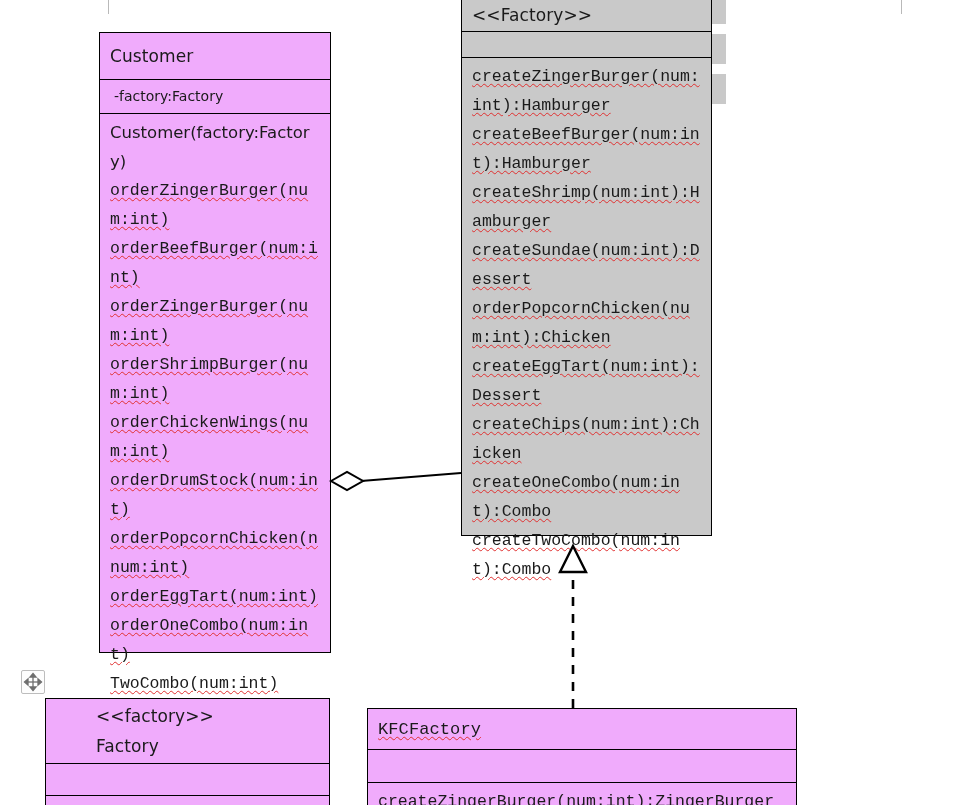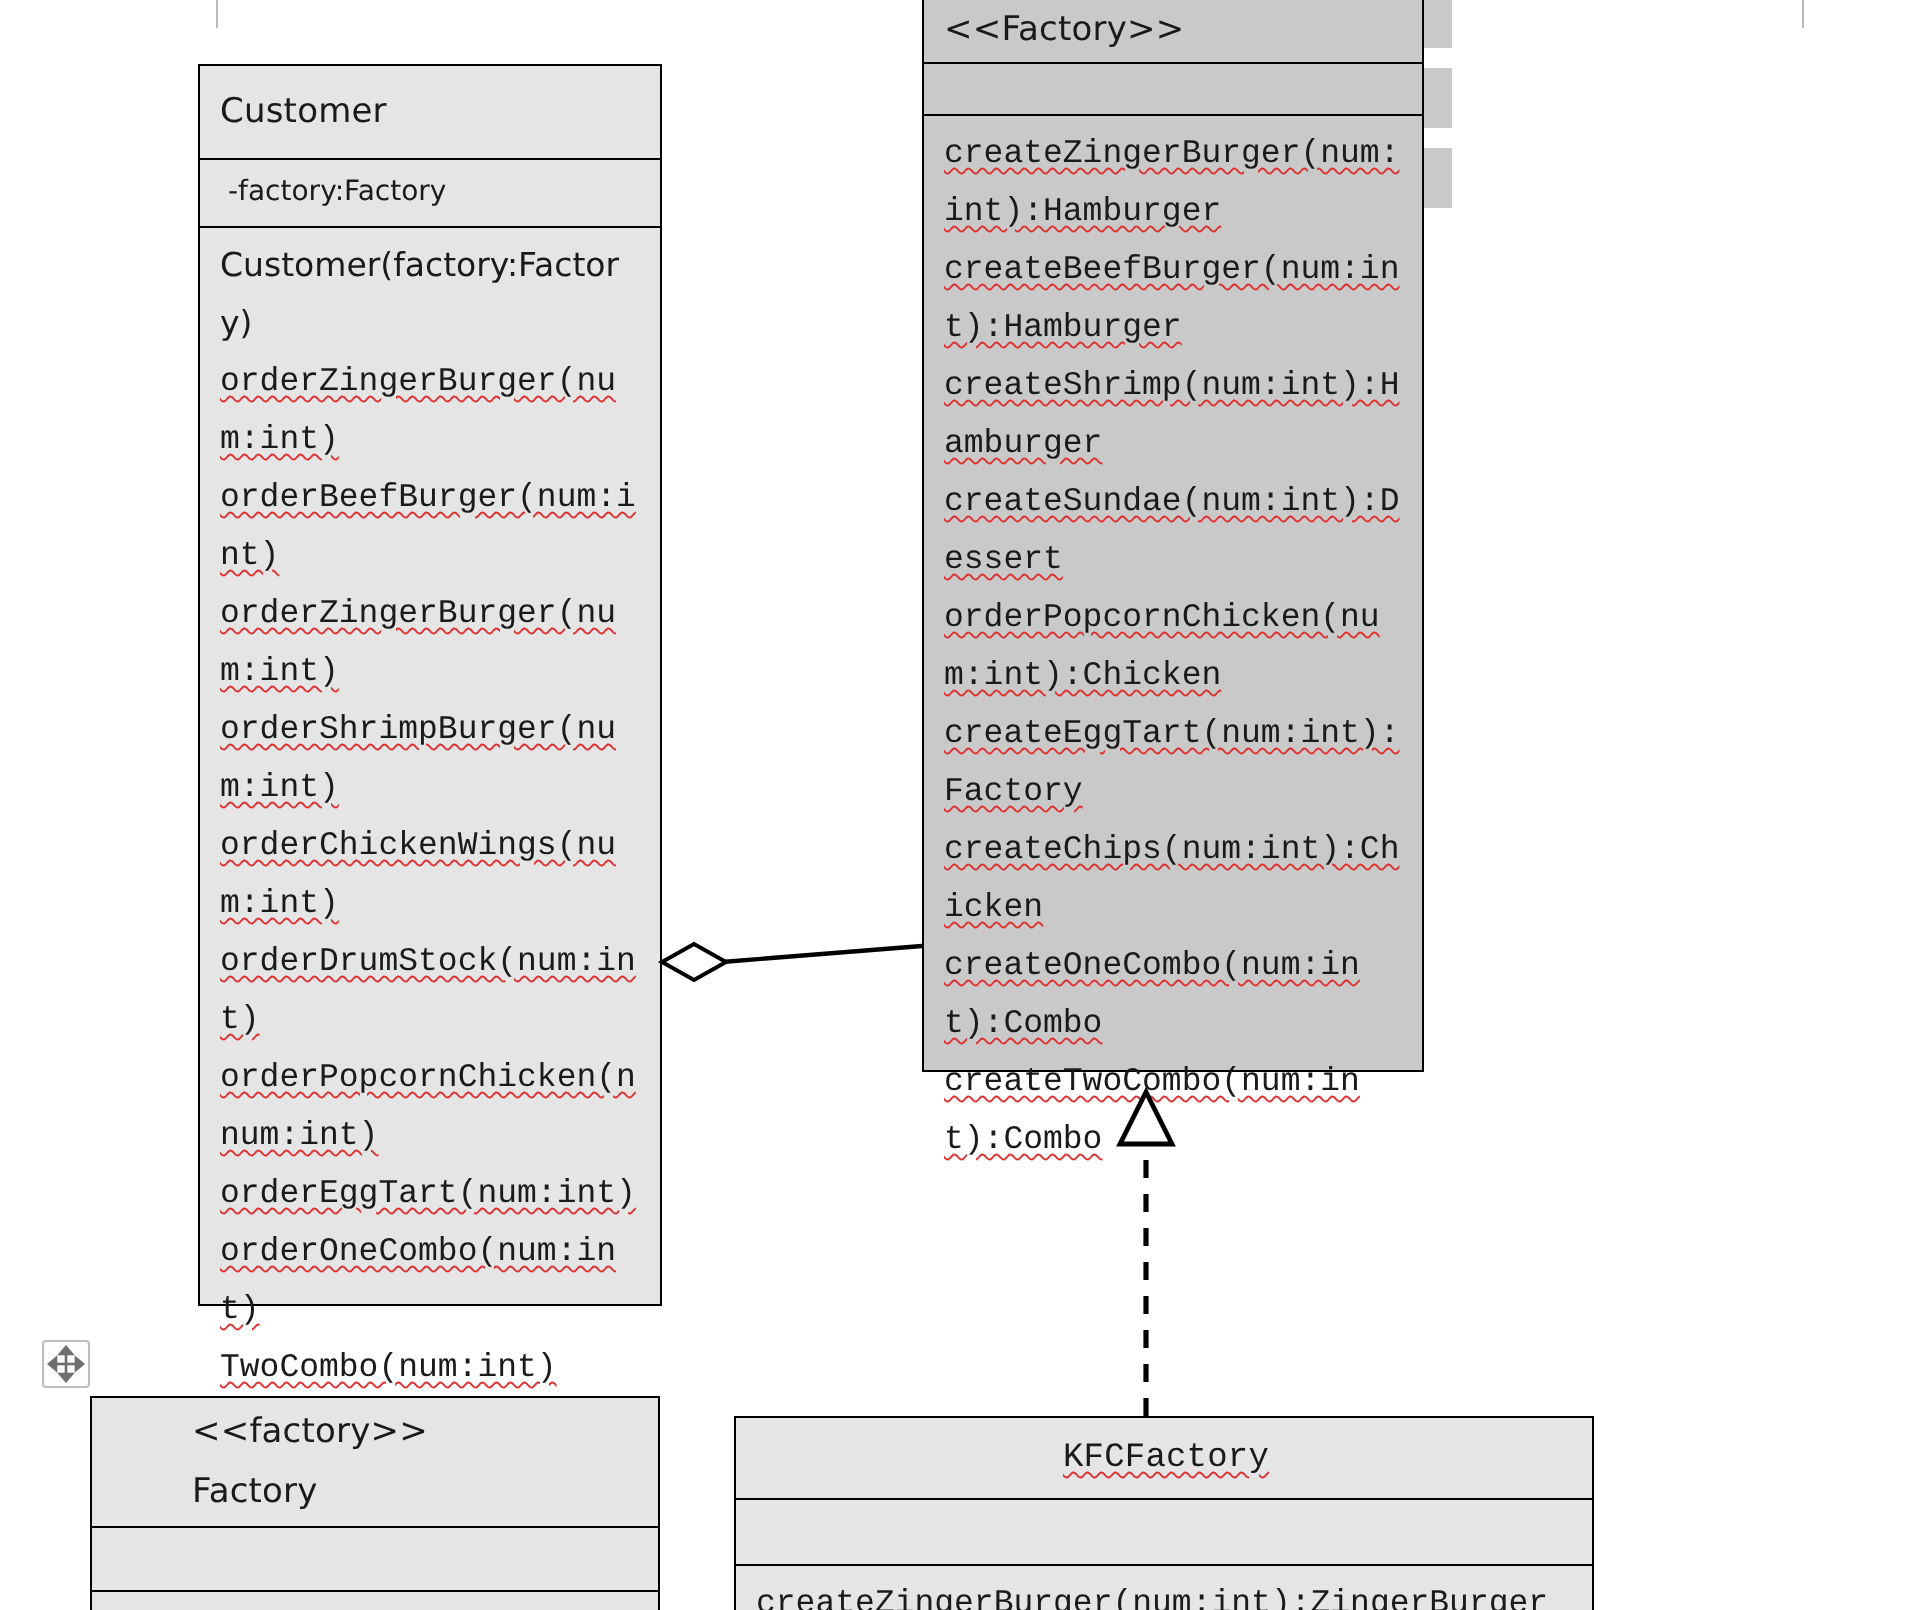--- a/index.html
+++ b/index.html
@@ -39,39 +39,39 @@
   .mark-tl::before { left: 0; top: 0; width: 1px; height: 36px; }
   .mark-tl::after  { left: 0; top: 0; width: 36px; height: 1px; }
   .mark-tr::before { right: 0; top: 0; width: 1px; height: 36px; }
   .mark-tr::after  { right: 0; top: 0; width: 36px; height: 1px; }
 
   
   .uml-box {
     position: absolute;
     box-sizing: border-box;
     border: 1.4px solid #000000;
-    background: #e5e5e5;
+    background: #f0abfc;
     z-index: 5;
   }
   .uml-box.shaded { background: #c9c9c9; }
 
   .uml-compartment {
     box-sizing: border-box;
     border-bottom: 1.4px solid #000000;
     padding: 4px 8px 4px 10px;
   }
   .uml-compartment.last { border-bottom: none; }
   .uml-compartment.empty { min-height: 26px; }
 
   .uml-title {
     font-size: 17px;
     line-height: 30px;
     letter-spacing: 0.1px;
   }
-  .uml-title.centered { text-align: center; }
+  .uml-title.centered { }
   .uml-title.indented { padding-left: 42px; }
 
   .uml-attr {
     font-size: 14px;
     line-height: 25px;
     padding-left: 14px;
   }
 
   .uml-members {
     font-size: 16.5px;
@@ -201,21 +201,21 @@
     <div class="uml-compartment uml-title" style="padding-top:14px;">&lt;&lt;Factory&gt;&gt;</div>
 
     <div class="uml-compartment empty"></div>
 
     <div class="uml-compartment uml-members last">
       <span class="uml-member sp">createZingerBurger(num:int):Hamburger</span>
       <span class="uml-member sp">createBeefBurger(num:int):Hamburger</span>
       <span class="uml-member sp">createShrimp(num:int):Hamburger</span>
       <span class="uml-member sp">createSundae(num:int):Dessert</span>
       <span class="uml-member sp">orderPopcornChicken(num:int):Chicken</span>
-      <span class="uml-member sp">createEggTart(num:int):Factory</span>
+      <span class="uml-member sp">createEggTart(num:int):Dessert</span>
       <span class="uml-member sp">createChips(num:int):Chicken</span>
       <span class="uml-member sp">createOneCombo(num:int):Combo</span>
       <span class="uml-member sp">createTwoCombo(num:int):Combo</span>
     </div>
   </div>
 
   <div class="handle-stack">
     <div class="sel-handle"></div>
     <div class="sel-handle"></div>
     <div class="sel-handle"></div>

